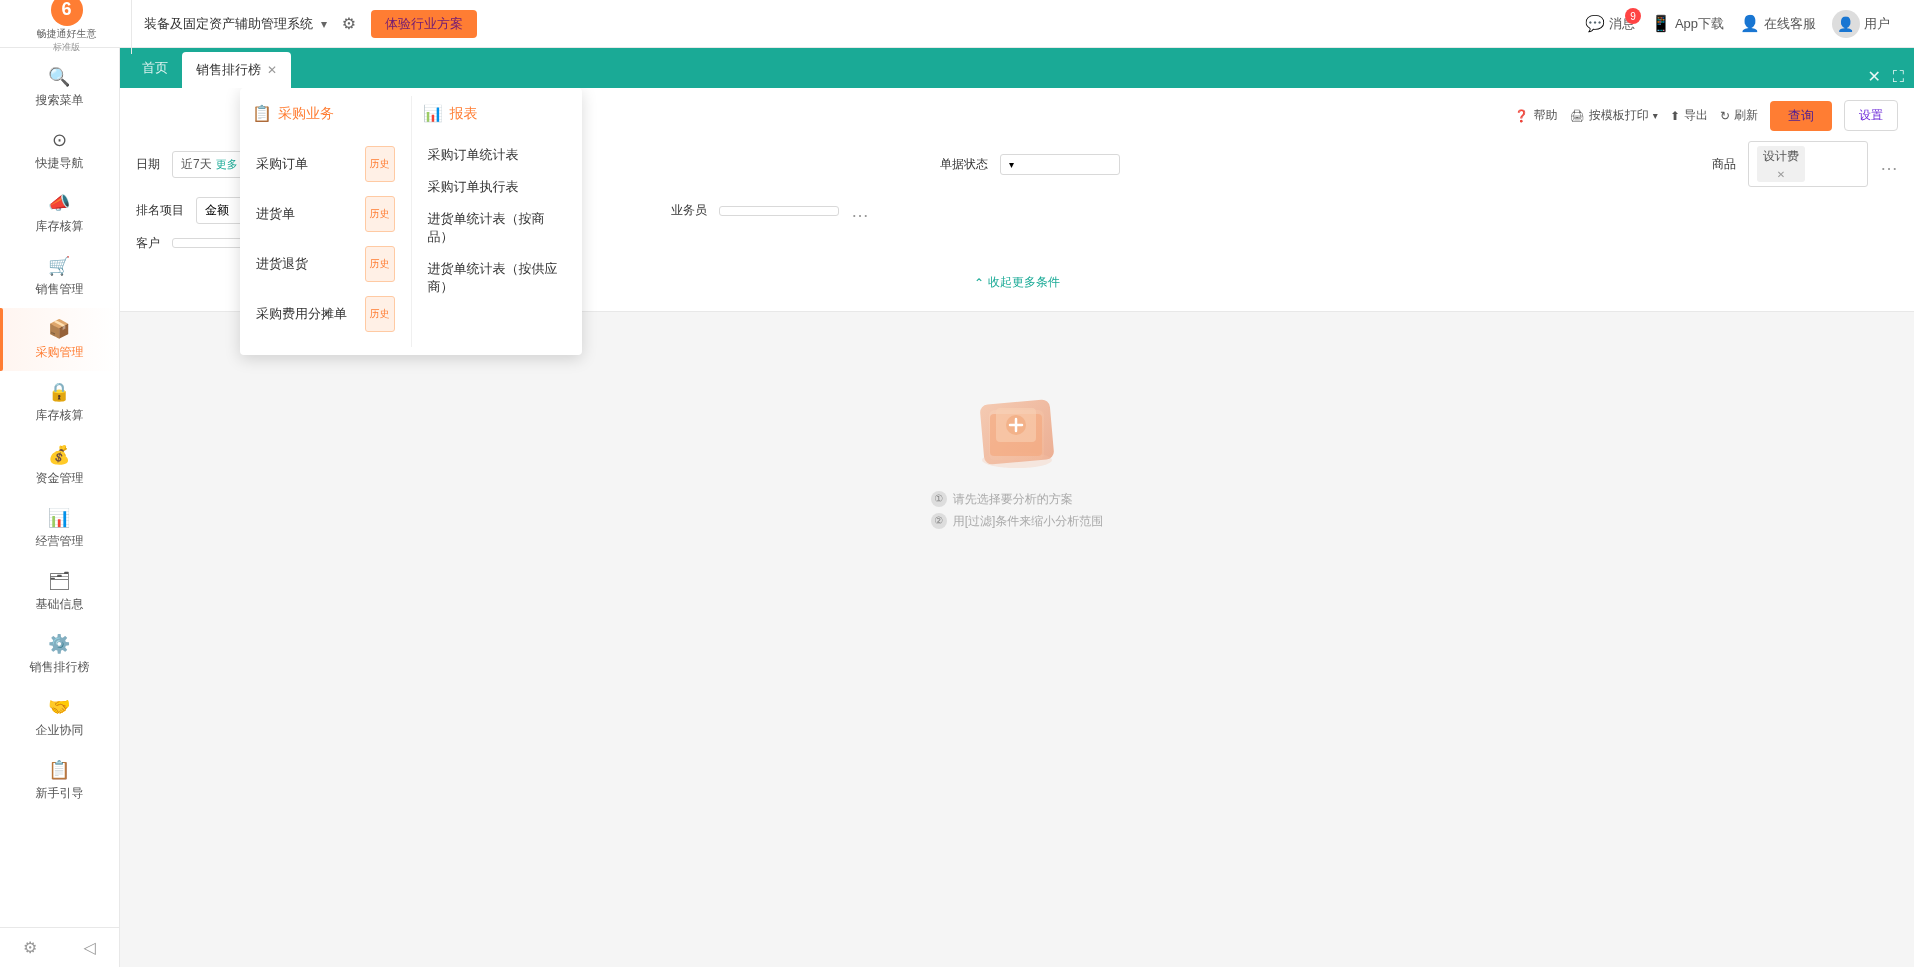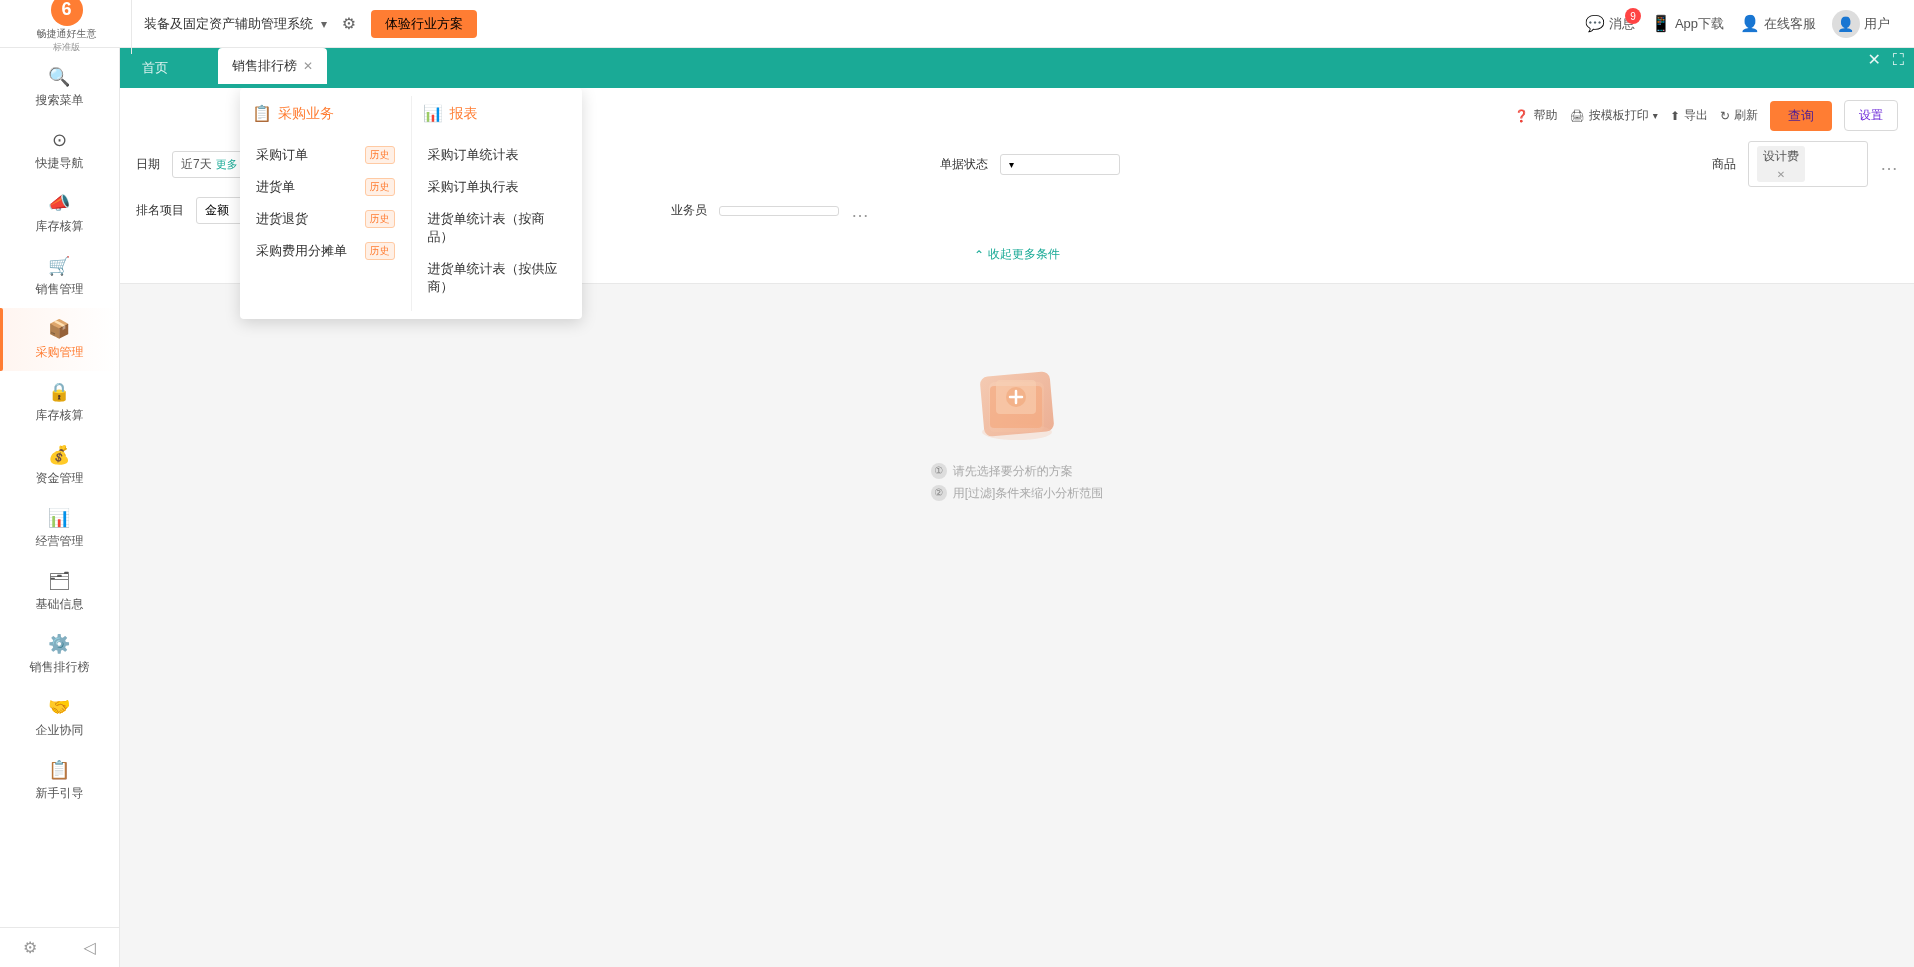--- a/index.html
+++ b/index.html
@@ -54,21 +54,21 @@
     .settings-btn {
       width: 28px; height: 28px;
       border-radius: 4px;
       display: flex; align-items: center; justify-content: center;
       cursor: pointer;
       color: #666;
       font-size: 16px;
     }
     .industry-btn {
       background: #ff7d33;
-      color: #000000;
+      color: #701a75;
       border: none;
       border-radius: 4px;
       padding: 5px 14px;
       font-size: 13px;
       cursor: pointer;
     }
 
     .header-right {
       display: flex;
       align-items: center;
@@ -167,24 +167,23 @@
       flex: 1;
       display: flex;
       flex-direction: column;
       overflow: hidden;
     }
 
     
     .tab-bar {
       background: #1aaa96;
       display: flex;
-      align-items: flex-start;
+      align-items: flex-end;
       height: 40px;
       padding: 0 8px;
-      gap: 36px;
     }
     .tab-item {
       display: flex;
       align-items: center;
       padding: 0 14px;
       height: 40px;
       cursor: pointer;
       font-size: 13px;
       color: rgba(255,255,255,0.85);
       gap: 6px;
@@ -397,21 +396,21 @@
       color: #333;
       cursor: pointer;
       border-radius: 3px;
     }
     .history-badge {
       background: #fff0e6;
       color: #ff7d33;
       border: 1px solid #ffcaa3;
       border-radius: 3px;
       font-size: 10px;
-      padding: 1px 4px;
+      padding: 10px 4px;
     }
   </style>
 </head>
 <body>
 
 <div class="top-header">
   <div class="logo-area">
     <div class="logo-icon">6</div>
     <div class="logo-text">畅捷通好生意</div>
     <div class="logo-badge">标准版</div>
@@ -576,20 +575,30 @@
           </div>
           <span style="flex:1"></span>
           <span class="filter-label">业务员</span>
           <div class="filter-select" style="min-width:120px;"></div>
           <span class="filter-dots">…</span>
           <span style="flex:1"></span>
           <span style="flex:1"></span>
           <span style="flex:1"></span>
         </div>
 
+        <div class="filter-row">
+          <span class="filter-label">客户</span>
+          <div class="filter-select" style="min-width:200px;"></div>
+          <span class="filter-dots">…</span>
+          <span style="flex:1"></span>
+          <span style="flex:1"></span>
+          <span style="flex:1"></span>
+          <span style="flex:1"></span>
+          <span style="flex:1"></span>
+        </div>
 
         <div style="display:flex; justify-content:center; padding-top:4px;">
           <div class="collapse-btn">
             <span>⌃</span>
             <span>收起更多条件</span>
           </div>
         </div>
       </div>
 
       <div class="empty-state">

